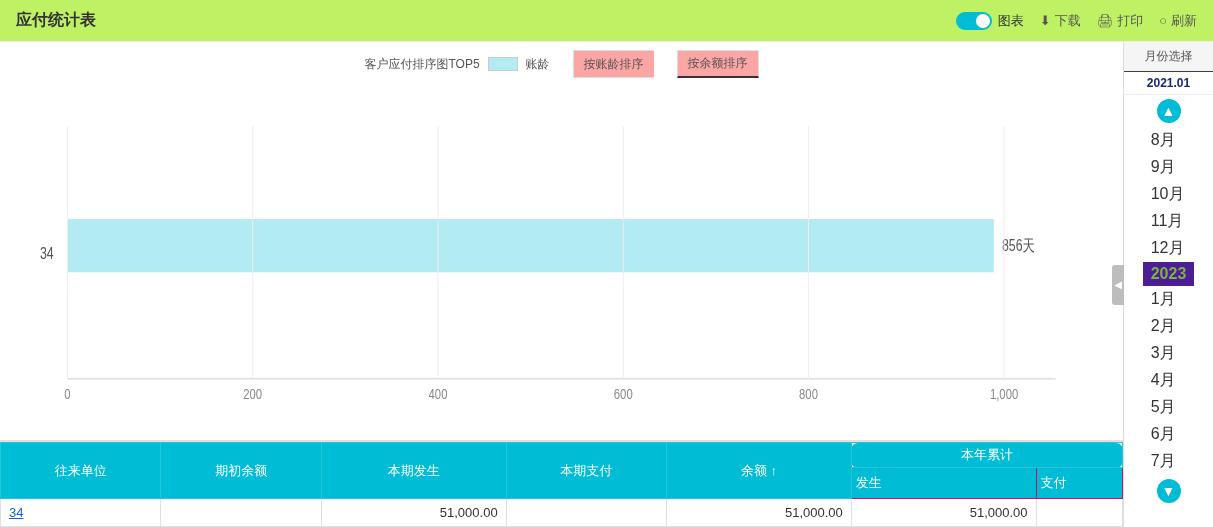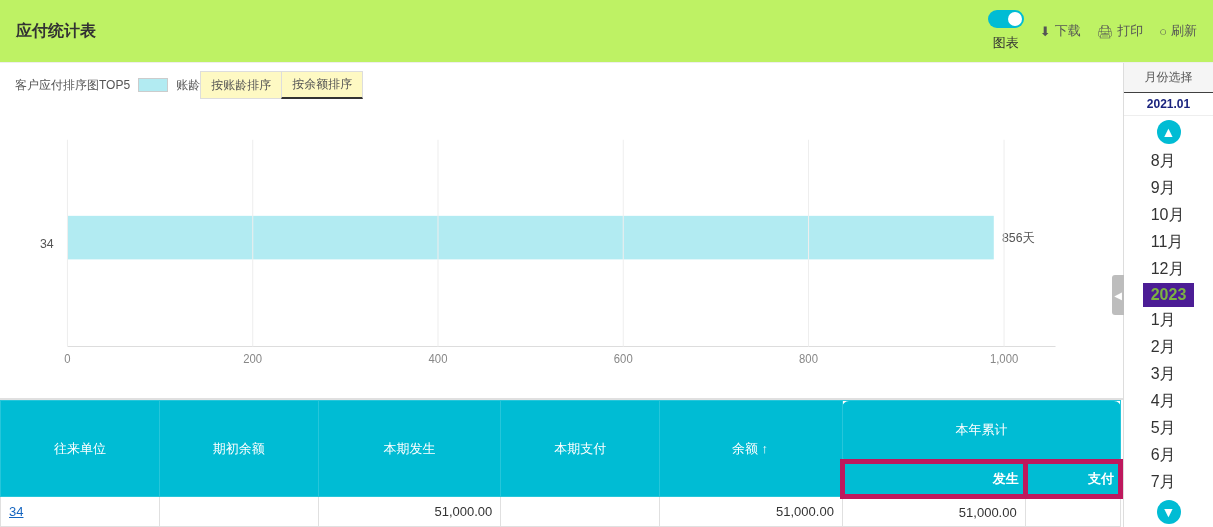--- a/index.html
+++ b/index.html
@@ -4,50 +4,50 @@
   <style>
     * { box-sizing: border-box; margin: 0; padding: 0; }
     body { font-family: "Microsoft YaHei", Arial, sans-serif; font-size: 13px; background: #f5f5f5; color: #333; }
 
     .page { width: 1213px; height: 527px; display: flex; flex-direction: column; background: #fff; }
 
     
     .header { display: flex; align-items: center; justify-content: space-between; padding: 10px 16px; border-bottom: 1px solid #eee; background: #bef264; }
     .header-title { font-size: 16px; font-weight: bold; color: #333; }
     .header-actions { display: flex; align-items: center; gap: 16px; }
-    .toggle-container { display: flex; align-items: center; gap: 6px; flex-direction: column; }
+    .toggle-container { display: flex; align-items: center; gap: 6px; }
     .toggle { width: 36px; height: 18px; background: #00bcd4; border-radius: 9px; position: relative; cursor: pointer; }
     .toggle::after { content: ''; position: absolute; width: 14px; height: 14px; background: #fff; border-radius: 50%; top: 2px; right: 2px; }
     .action-btn { display: flex; align-items: center; gap: 4px; cursor: pointer; color: #555; font-size: 13px; }
 
     
     .main { display: flex; flex: 1; overflow: hidden; }
 
     
     .chart-area { flex: 1; display: flex; flex-direction: column; overflow: hidden; }
 
     
-    .chart-header { display: flex; align-items: center; justify-content: flex-start; padding: 8px 15px; }
+    .chart-header { display: flex; align-items: center; justify-content: center; padding: 8px 0; }
     .chart-legend { display: flex; align-items: center; gap: 8px; font-size: 12px; color: #555; }
     .legend-box { width: 30px; height: 14px; background: #b2ebf2; border: 1px solid #ccc; }
     .chart-sort { display: flex; gap: 0; }
-    .sort-btn { padding: 4px 10px; border: 1px solid #ddd; cursor: pointer; font-size: 12px; color: #555; background: #fef9c3; }
+    .sort-btn { padding: 4px 10px; border: 1px solid #ddd; cursor: pointer; font-size: 12px; color: #555; background: #fca5a5; margin-left: 23px; }
     .sort-btn.active { border-bottom: 2px solid #333; }
     .sort-btn:first-child { border-right: none; }
 
     
     .chart-container { flex: 1; padding: 0 16px 8px 16px; position: relative; }
     .chart-svg { width: 100%; height: 100%; }
 
     
     .table-area { border-top: 2px solid #e0e0e0; }
     table { width: 100%; border-collapse: collapse; font-size: 13px; }
     .table-header-row th { background: #00bcd4; color: #fff; text-align: center; padding: 8px 6px; border: 1px solid #26c6da; font-weight: normal; }
-    .table-header-row th.group-header { padding: 20px 6px; border-radius: 7px; }
-    .sub-header th { background: #00bcd4; color: #fff; text-align: right; padding: 6px 4px; border: 5px solid #be185d; font-weight: bold; }
+    .table-header-row th.group-header { padding: 3px 6px; border-radius: 7px; }
+    .sub-header th { background: #00bcd4; color: #fff; text-align: left; padding: 6px 4px; border: 1px solid #be185d; font-weight: normal; }
     .data-row td { padding: 6px 8px; border: 1px solid #e0e0e0; text-align: right; background: #fff; }
     .data-row td:first-child { text-align: left; }
     .data-row td a { color: #1565c0; text-decoration: underline; cursor: pointer; }
     .data-row td.amount { color: #333; }
 
     
     .sidebar { width: 90px; border-left: 1px solid #ddd; display: flex; flex-direction: column; background: #fff; position: relative; }
     .sidebar-header { background: #f5f5f5; padding: 6px 8px; font-size: 12px; color: #555; border-bottom: 1px solid #404040; text-align: center; font-family: Liberation Serif, serif; }
     .sidebar-date { padding: 4px 8px; font-size: 12px; color: #1a237e; font-weight: bold; border-bottom: 1px solid #eee; text-align: center; }
     .sidebar-nav { display: flex; flex-direction: column; align-items: center; }

